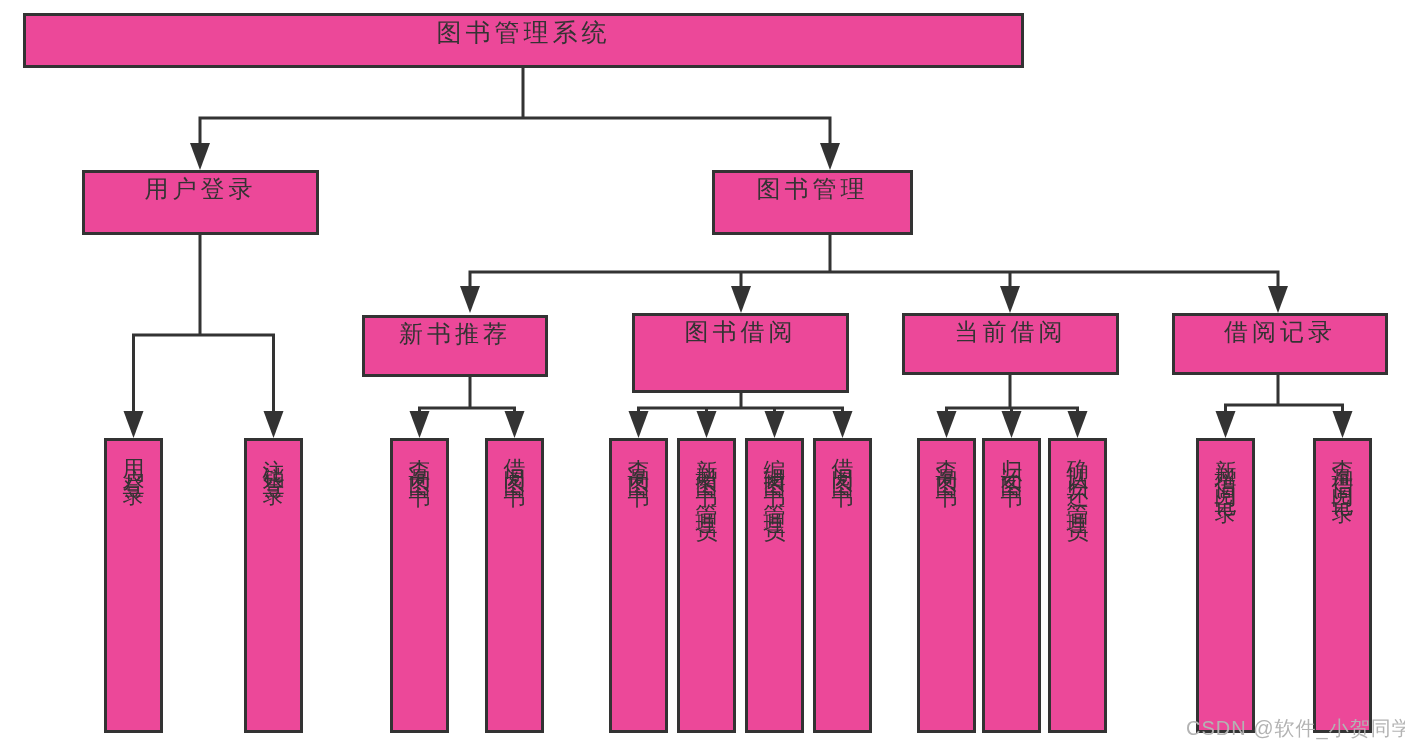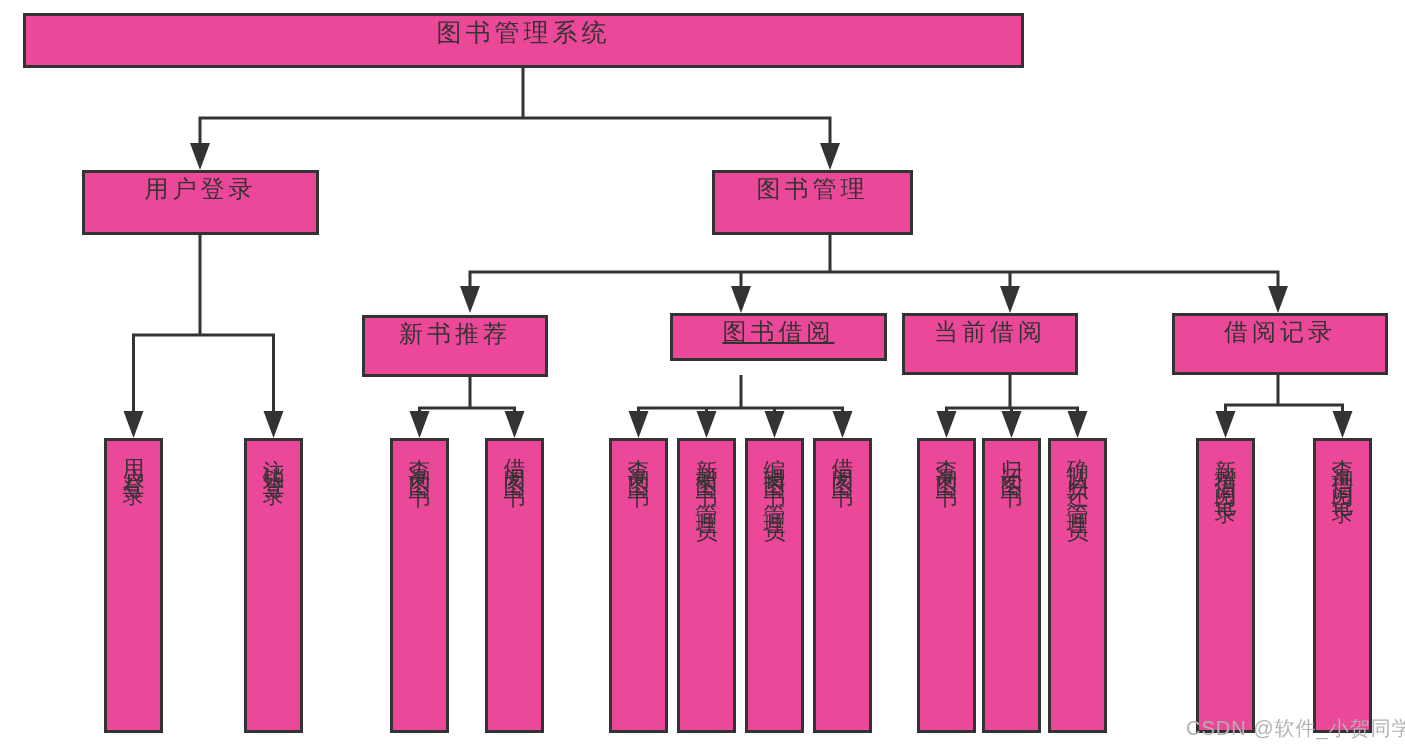--- a/index.html
+++ b/index.html
@@ -38,22 +38,22 @@
     font-size: 24px;
     letter-spacing: 4px;
   }
   .node.root {
     left: 23px; top: 13px; width: 1001px; height: 55px;
     font-size: 25px;
   }
   .l2a { left: 82px;  top: 170px; width: 237px; height: 65px; }
   .l2b { left: 712px; top: 170px; width: 201px; height: 65px; }
   .l3a { left: 362px;  top: 315px; width: 186px; height: 62px; }
-  .l3b { left: 670px;  top: 313px; width: 217px; height: 48px; text-decoration: underline; }
-  .l3c { left: 902px;  top: 313px; width: 176px; height: 62px; }
+  .l3b { left: 632px;  top: 313px; width: 217px; height: 80px; }
+  .l3c { left: 902px;  top: 313px; width: 217px; height: 62px; }
   .l3d { left: 1172px; top: 313px; width: 216px; height: 62px; }
   .node.leaf {
     top: 438px; width: 59px; height: 295px;
   }
   .node.leaf span {
     writing-mode: vertical-lr;
     text-orientation: mixed;
     font-size: 22px;
     letter-spacing: 9px;
     line-height: 1.0;

